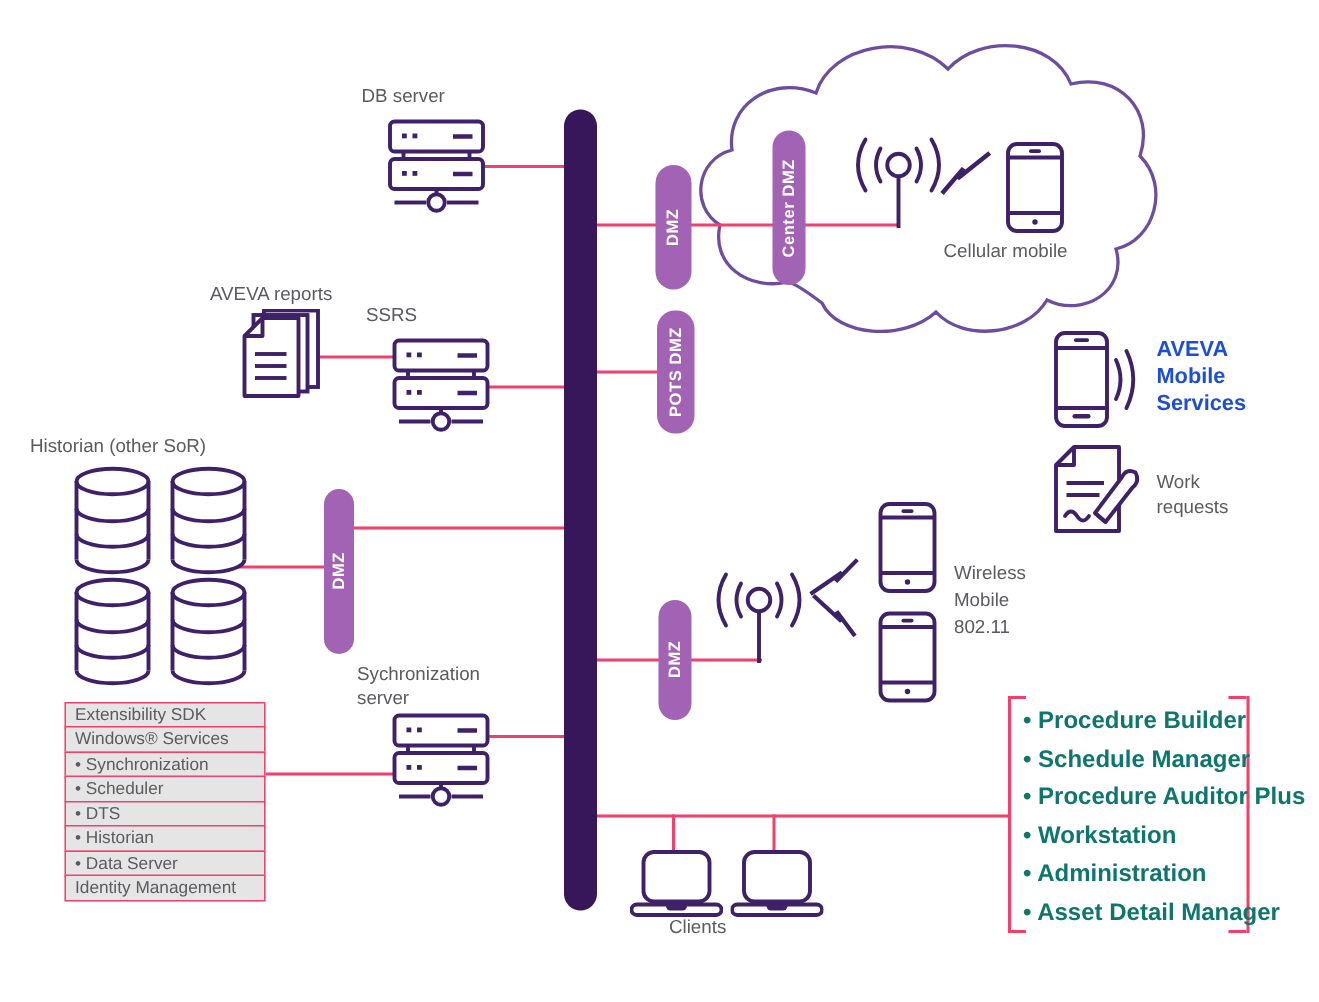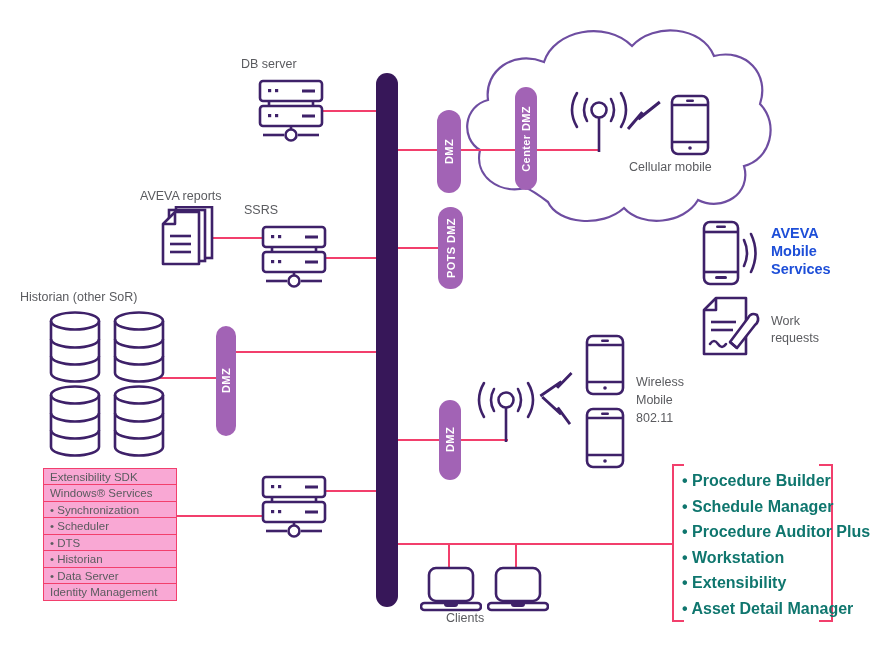--- a/index.html
+++ b/index.html
@@ -12,21 +12,21 @@
   .pill{position:absolute;background:#a263b5;border-radius:12px;z-index:3;
         display:flex;align-items:center;justify-content:center;}
   .pill span{writing-mode:vertical-rl;transform:rotate(180deg);color:#fff;
              font-size:11px;font-weight:700;letter-spacing:.4px;white-space:nowrap;}
   .lbl{position:absolute;color:#5a5b5f;font-size:12.5px;z-index:2;white-space:nowrap;}
   .center{text-align:left;}
   .icon{position:absolute;z-index:2;}
   .cloud{position:absolute;z-index:0;}
   .brand{position:absolute;color:#1d4ed8;font-size:14.5px;font-weight:700;line-height:18px;z-index:2;}
   .llist{position:absolute;left:43px;top:469px;z-index:2;}
-  .lrow{width:134px;height:18px;border:1.5px solid #f23f6c;background:#f9a8d4;margin-top:-1.5px;
+  .lrow{width:134px;height:18px;border:1.5px solid #f23f6c;background:#e5e5e5;margin-top:-1.5px;
         font-size:11.5px;color:#5a5b5f;line-height:15px;padding:1px 0 0 6px;
         box-sizing:border-box;white-space:nowrap;}
   .rlist{position:absolute;left:682px;top:468px;z-index:2;}
   .ritem{height:25.5px;font-size:16px;color:#0f766e;white-space:nowrap;line-height:25.5px;font-weight:bold;}
   svg .st{stroke:#3e2169;fill:none;stroke-width:2.6;}
   svg .stf{stroke:#3e2169;fill:#fff;stroke-width:2.6;}
   svg .fil{fill:#3e2169;stroke:none;}
 </style>
 </head>
 <body>
@@ -142,20 +142,24 @@
       <path class="st" d="M3 63 a24 8.5 0 0 0 48 0"></path>
   </svg>
   <svg class="icon" style="left:112px;top:384px" width="54" height="74" viewBox="0 0 54 74">
     <ellipse class="stf" cx="27" cy="11" rx="24" ry="8.5"></ellipse>
     <path class="st" d="M3 11 V63 M51 11 V63"></path>
     <path class="st" d="M3 29 a24 8.5 0 0 0 48 0"></path>
       <path class="st" d="M3 46 a24 8.5 0 0 0 48 0"></path>
       <path class="st" d="M3 63 a24 8.5 0 0 0 48 0"></path>
   </svg>
 
+  <div class="lbl center" style="left:238px;top:441px;width:110px;line-height:16px">
+    <div>Sychronization</div>
+    <div>server</div>
+  </div>
   <svg class="icon" style="left:259px;top:474px" width="70" height="64" viewBox="0 0 70 64">
     <rect class="stf" x="4" y="3" width="62" height="20" rx="3"></rect>
     <line class="st" x1="13" y1="23" x2="13" y2="28"></line>
       <line class="st" x1="57" y1="23" x2="57" y2="28"></line>
     <rect class="stf" x="4" y="28" width="62" height="20" rx="3"></rect>
     <line class="st" x1="35" y1="48" x2="35" y2="52"></line>
     <line class="st" x1="7" y1="57" x2="28" y2="57"></line>
       <line class="st" x1="42" y1="57" x2="63" y2="57"></line>
     <circle class="stf" cx="35" cy="57" r="5.5"></circle>
     <rect class="fil" x="12" y="11" width="3.2" height="3.2"></rect>
@@ -276,17 +280,17 @@
   <div class="line-h" style="left:672px;top:464px;width:12px"></div>
   <div class="line-h" style="left:672px;top:620px;width:12px"></div>
   <div class="line-v" style="left:831px;top:464px;height:158px"></div>
   <div class="line-h" style="left:819px;top:464px;width:12px"></div>
   <div class="line-h" style="left:819px;top:620px;width:12px"></div>
   <div class="rlist">
     <div class="ritem">• Procedure Builder</div>
     <div class="ritem">• Schedule Manager</div>
     <div class="ritem">• Procedure Auditor Plus</div>
     <div class="ritem">• Workstation</div>
-    <div class="ritem">• Extensibility</div>
+    <div class="ritem">• Administration</div>
     <div class="ritem">• Asset Detail Manager</div>
   </div>
 
 </div>
 
 </body></html>

